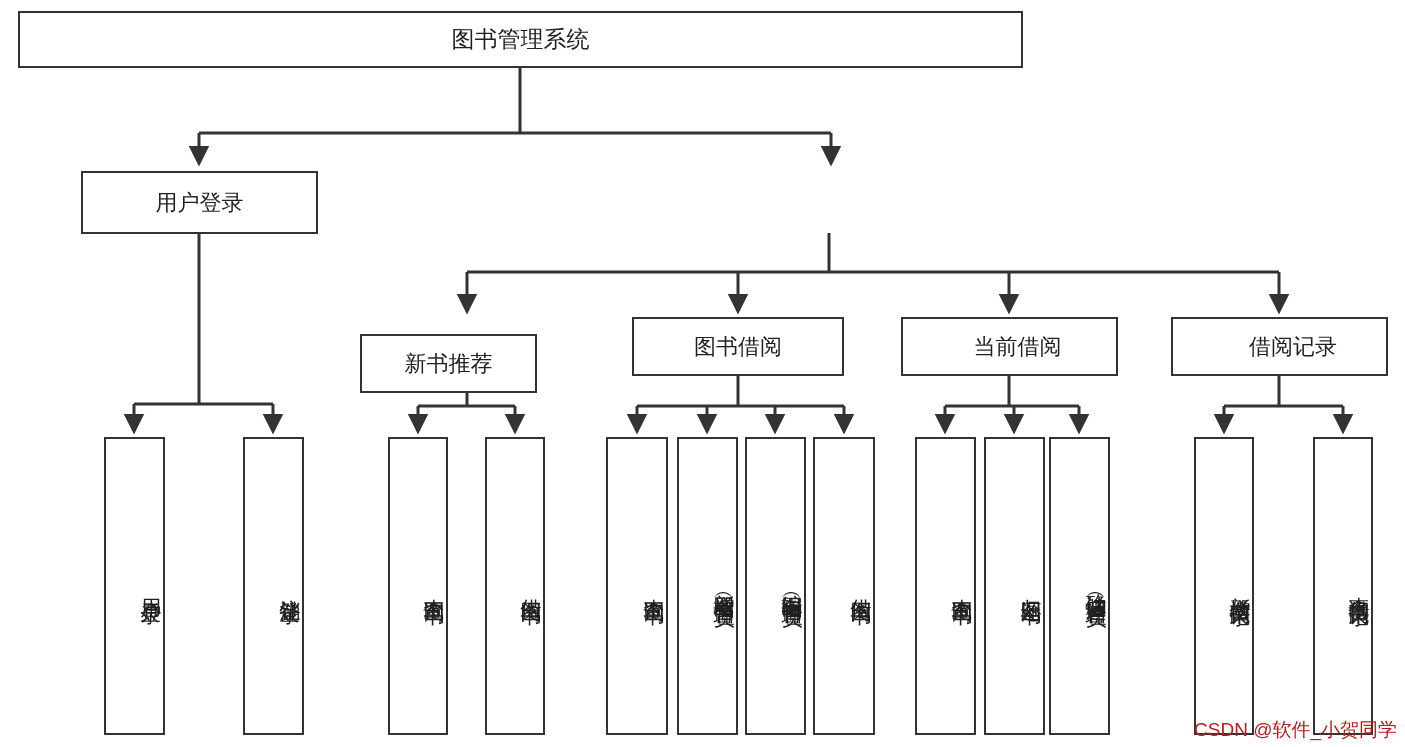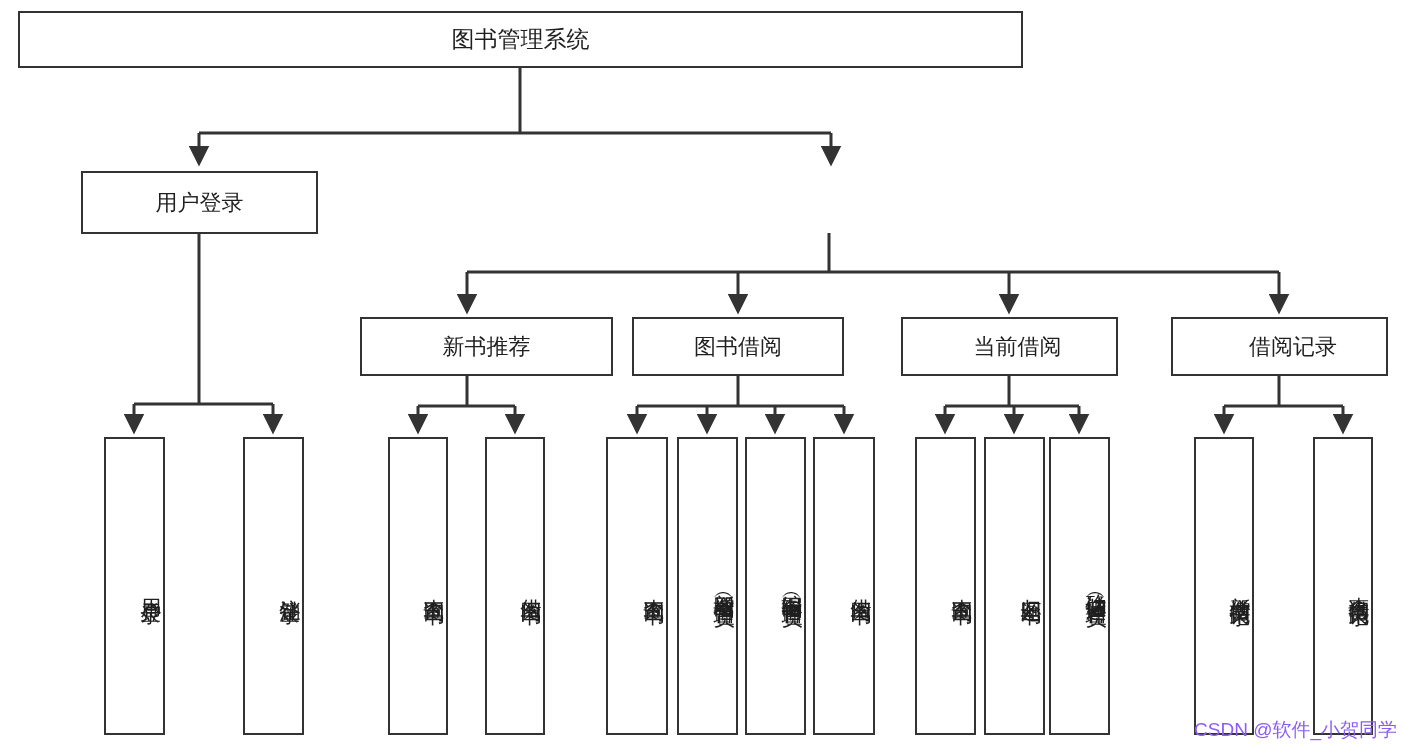--- a/index.html
+++ b/index.html
@@ -50,21 +50,21 @@
   .node.leaf .vtext{
     writing-mode:vertical-rl;
     text-orientation:upright;
     white-space:nowrap;
   }
   .watermark{
     position:absolute;
     right:8px;
     bottom:4px;
     font-size:19px;
-    color:#8b5cf6;
+    color:#b91c1c;
     white-space:nowrap;
     user-select:none;
     margin-left:40px;
   }
 </style>
 </head>
 <body>
 
 <div id="canvas">
 
@@ -120,21 +120,21 @@
 
   <div class="node root" style="left:18px; top:11px; width:1005px; height:57px;">
     <span>图书管理系统</span>
   </div>
 
   <div class="node lvl2" style="left:81px; top:171px; width:237px; height:63px;">
     <span>用户登录</span>
   </div>
 
 
-  <div class="node lvl3" style="left:360px; top:317px; width:253px; height:59px;">
+  <div class="node lvl3" style="left:360px; top:334px; width:177px; height:59px;">
     <span>新书推荐</span>
   </div>
 
   <div class="node lvl3" style="left:632px; top:317px; width:212px; height:59px;">
     <span>图书借阅</span>
   </div>
 
   <div class="node lvl3" style="left:901px; top:317px; width:217px; height:59px;padding-left:16px;">
     <span>当前借阅</span>
   </div>

